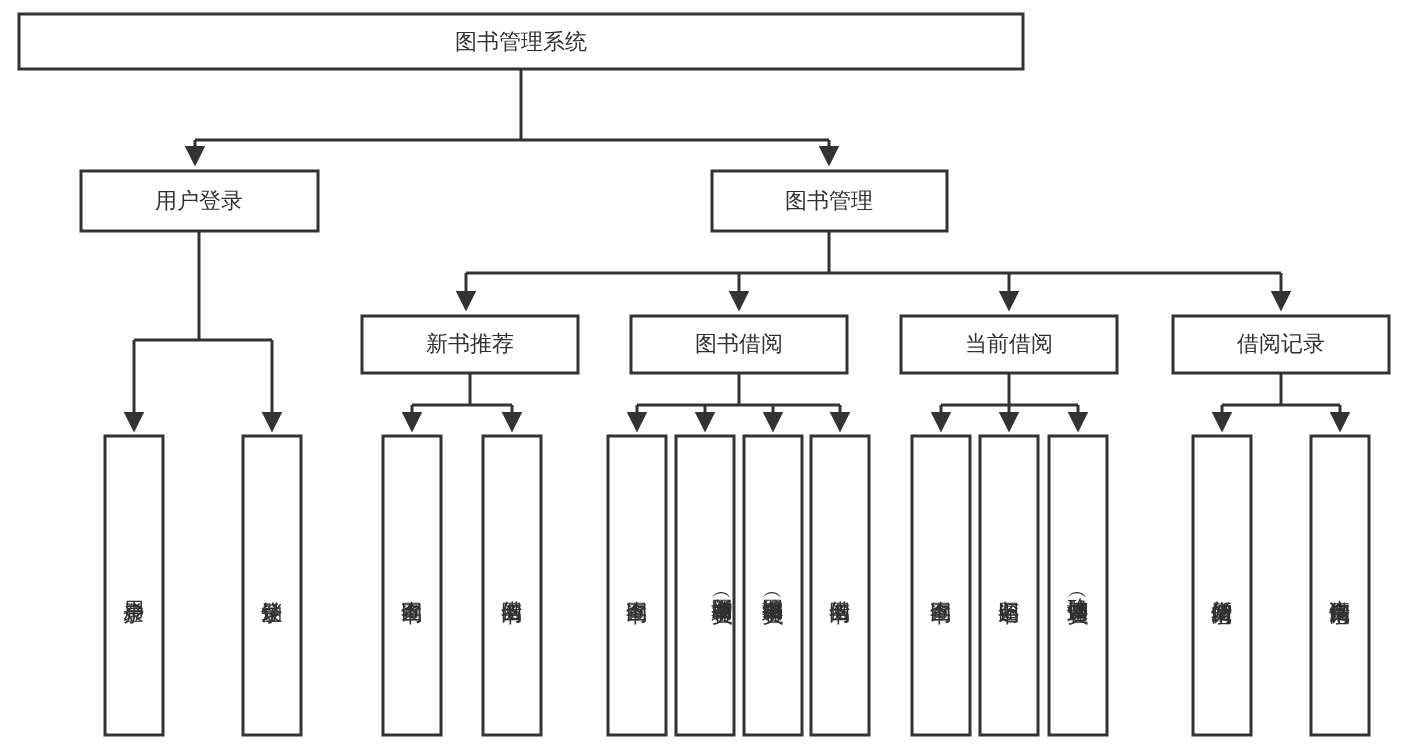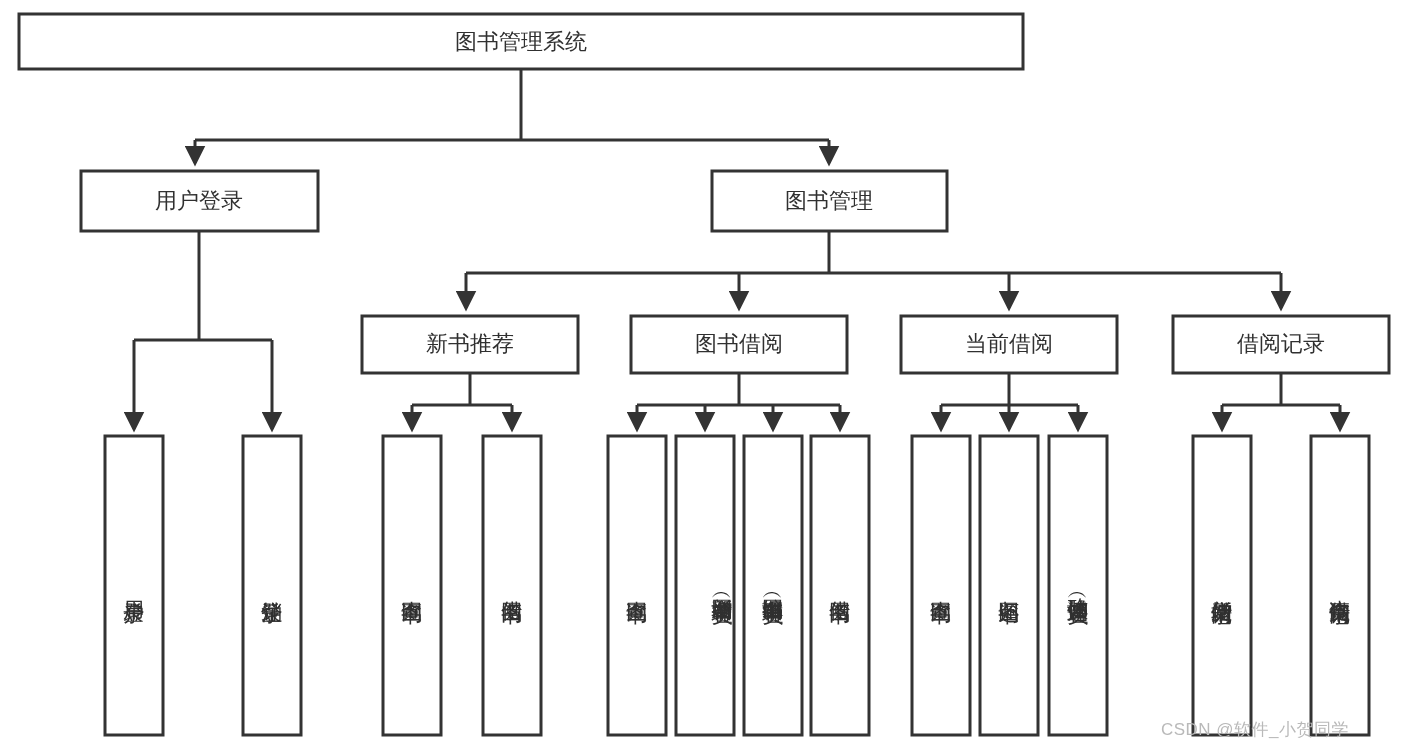--- a/index.html
+++ b/index.html
@@ -193,14 +193,13 @@
   <div class="node-label-v" style="left: 744px; top: 440px; width: 58px; height: 291px; display: flex; align-items: center; justify-content: center; flex-direction: column;">编辑图书（管理员）</div>
   <div class="node-label-v" style="left: 811px; top: 436px; width: 58px; height: 299px; display: flex; align-items: center; justify-content: center; flex-direction: column;">借阅图书</div>
 
   <div class="node-label-v" style="left: 912px; top: 436px; width: 58px; height: 299px; display: flex; align-items: center; justify-content: center; flex-direction: column;">查询图书</div>
   <div class="node-label-v" style="left: 980px; top: 436px; width: 58px; height: 299px; display: flex; align-items: center; justify-content: center; flex-direction: column;">归还图书</div>
   <div class="node-label-v" style="left: 1049px; top: 440px; width: 58px; height: 291px; display: flex; align-items: center; justify-content: center; flex-direction: column;">确认归还（管理员）</div>
 
   <div class="node-label-v" style="left: 1193px; top: 436px; width: 58px; height: 299px; display: flex; align-items: center; justify-content: center; flex-direction: column;">新增借阅记录</div>
   <div class="node-label-v" style="left: 1311px; top: 436px; width: 58px; height: 299px; display: flex; align-items: center; justify-content: center; flex-direction: column;">查询借阅记录</div>
 
-  <div class="watermark">CSDN @软件_小贺同学</div>
 </div>
 
 </body></html>

